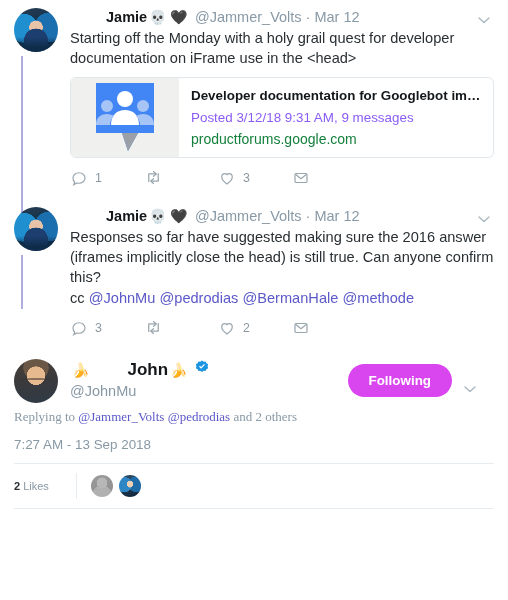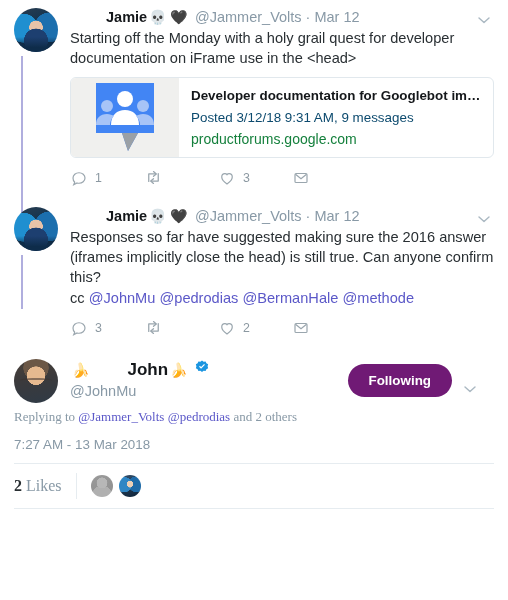--- a/index.html
+++ b/index.html
@@ -145,21 +145,21 @@
     font-size: 13.4px;
     font-weight: bold;
     color: #14171a;
     line-height: 17px;
     white-space: nowrap;
     overflow: hidden;
     text-overflow: ellipsis;
   }
   .card-desc {
     font-size: 13.4px;
-    color: #0c4a6e;
+    color: #8b5cf6;
     margin-top: 5px;
     line-height: 17px;
   }
   .card-domain {
     font-size: 14px;
     color: #15803d;
     margin-top: 5px;
   }
 
   
@@ -181,21 +181,21 @@
     margin-left: 7px;
     color: #8b98a1;
   }
 
   
   .main-tweet { padding: 10px 14px 0 14px; }
   .follow-btn {
     position: absolute;
     right: 42px;
     top: 5px;
-    background: #701a75;
+    background: #d946ef;
     color: #fff;
     font-size: 13.4px;
     font-weight: bold;
     border: none;
     border-radius: 18px;
     padding: 9px 21px;
     cursor: pointer;
     line-height: 15px;
   }
   .replying {
@@ -217,25 +217,24 @@
     padding: 12px 0 11px 0;
   }
   .likes-row {
     display: flex;
     align-items: center;
     border-top: 1px solid #e6ecf0;
     border-bottom: 1px solid #e6ecf0;
     padding: 9px 0;
   }
   .likes-count {
-    font-size: 16px;
+    font-size: 11px;
     color: #8899a6;
     width: 62px;
     flex: 0 0 62px;
-    font-family: Liberation Serif, serif;
   }
   .likes-count b { color: #292f33; font-weight: bold; }
   .likers {
     display: flex;
     align-items: center;
     border-left: 1px solid #e6ecf0;
     padding-left: 14px;
     height: 26px;
   }
   .liker {
@@ -419,21 +418,21 @@
         <path d="M6 9.5 12 15 18 9.5"></path>
       </svg>
     </div>
 
     <div class="replying">
       <span>Replying to </span><a class="link" href="#">@Jammer_Volts</a>
       <a class="link" href="#">@pedrodias</a><span> and 2 others</span>
     </div>
 
 
-    <div class="timestamp">7:27 AM - 13 Mar 2018</div>
+    <div class="timestamp">7:27 AM - 13 Sep 2018</div>
 
     <div class="likes-row">
       <div class="likes-count">
         <b>2</b>
         <span>Likes</span>
       </div>
       <div class="likers">
         <div class="liker lk-gray"></div>
         <div class="liker lk-jamie"></div>
       </div>

